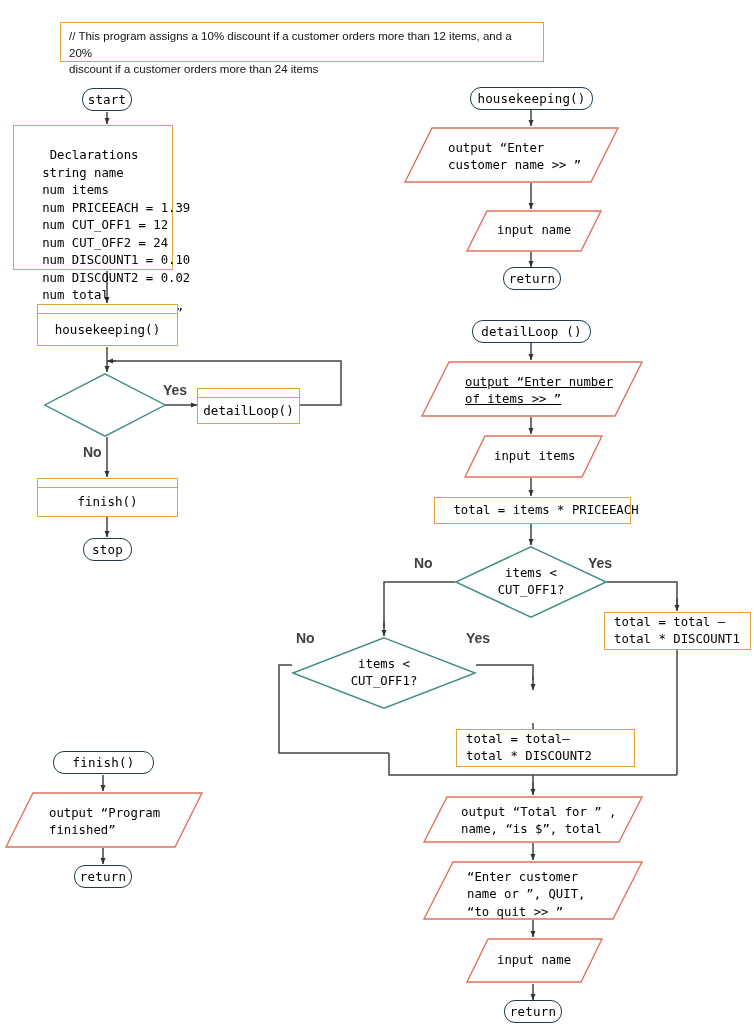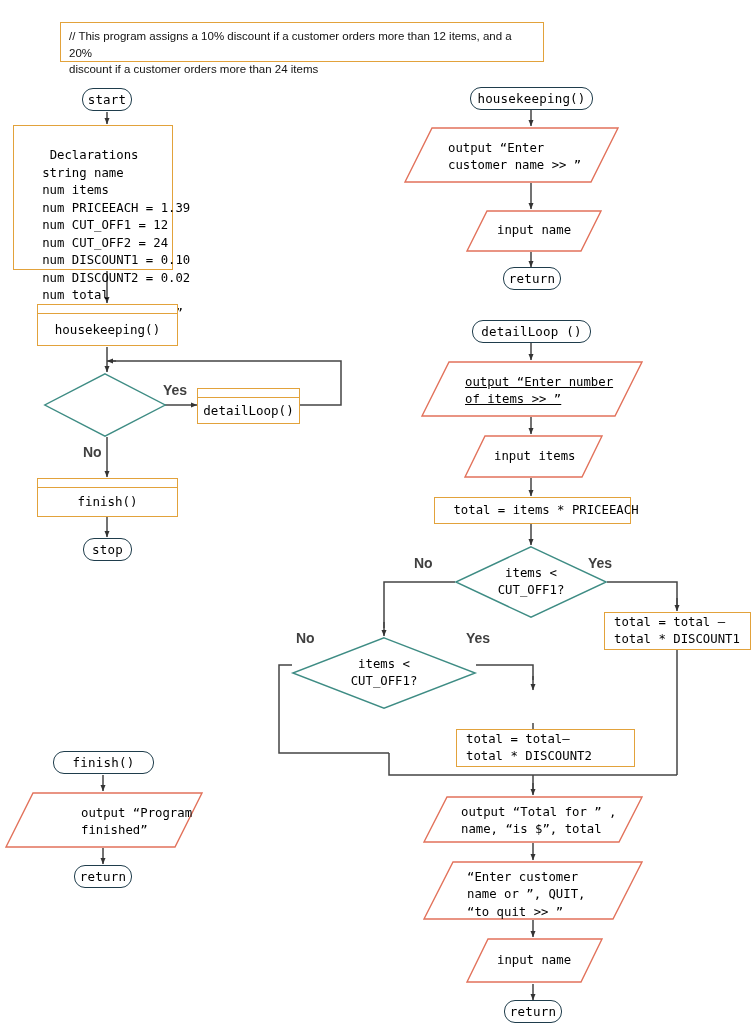--- a/index.html
+++ b/index.html
@@ -210,21 +210,21 @@
   </div>
 
   <div class="node term" style="left:53px;top:751px;width:101px;height:23px;">
     <span>finish()</span>
   </div>
 
   <div class="io" style="left:5px;top:792px;width:198px;height:56px;">
     <svg width="198" height="56" viewBox="0 0 198 56">
       <polygon points="28,1 197,1 170,55 1,55" fill="#fff" stroke="#E2725B" stroke-width="1.4"></polygon>
     </svg>
-    <div class="txt" style="left:44px;top:13px;margin-left:32px;">output “Program
+    <div class="txt" style="left:44px;top:13px;">output “Program
 finished”</div>
   </div>
 
   <div class="node term" style="left:74px;top:865px;width:58px;height:23px;">
     <span>return</span>
   </div>
 
   <div class="node term" style="left:472px;top:320px;width:119px;height:23px;">
     <span>detailLoop ()</span>
   </div>

